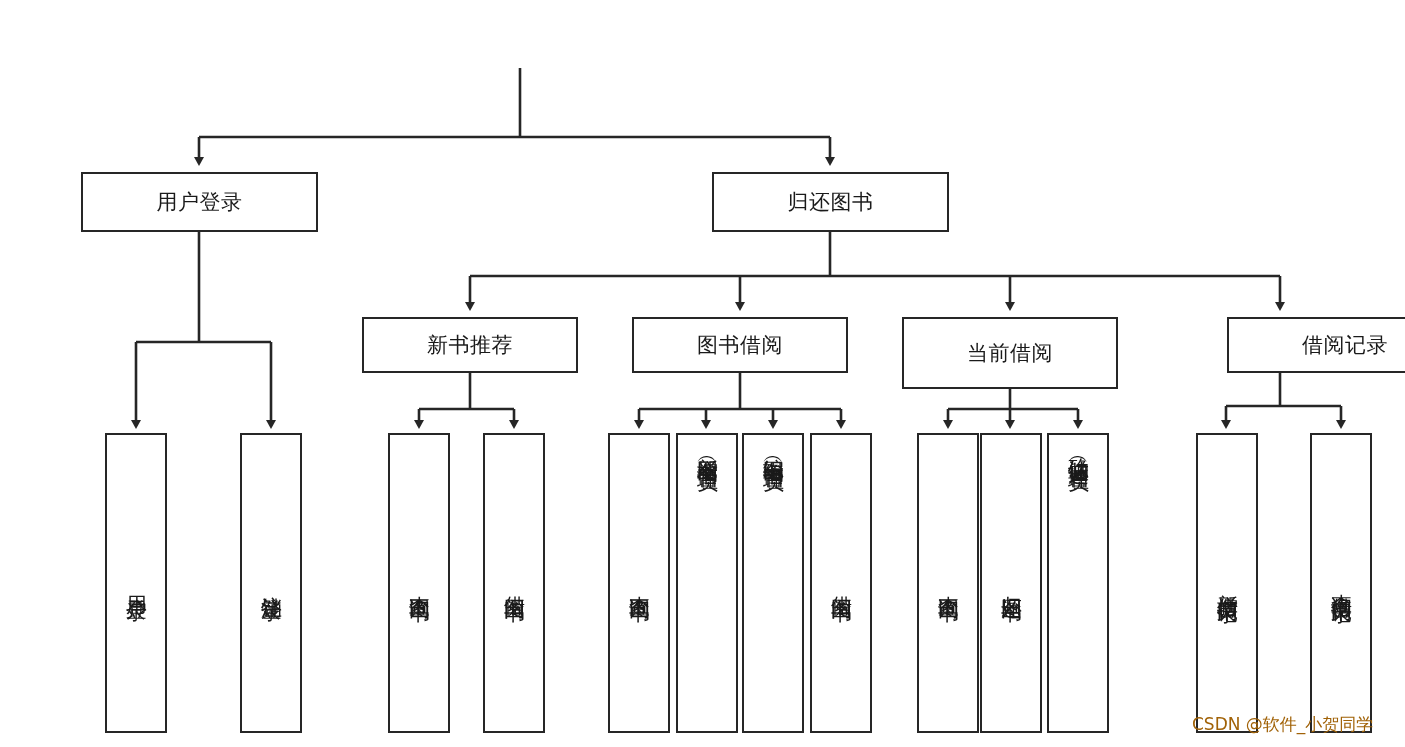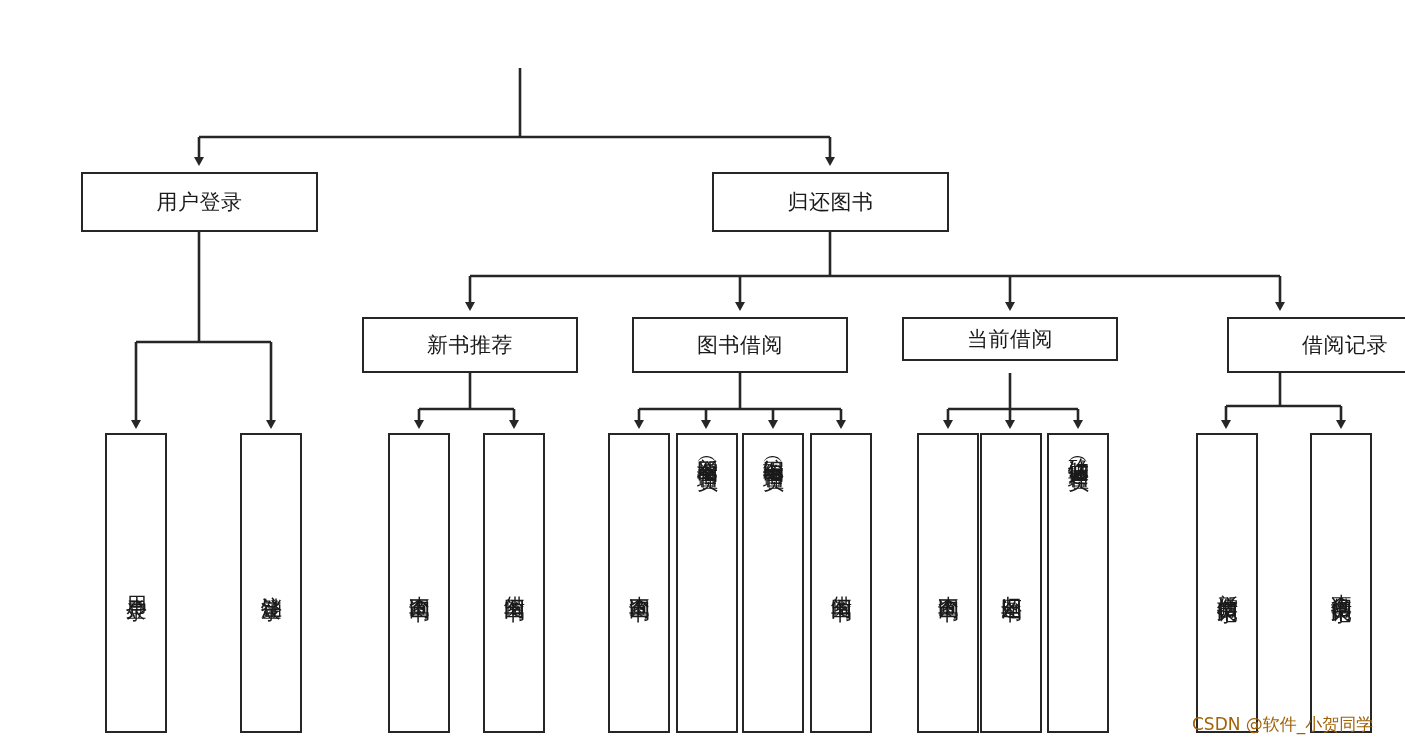--- a/index.html
+++ b/index.html
@@ -140,21 +140,21 @@
   </div>
 
   <div class="node horiz" style="left:632px; top:317px; width:216px; height:56px;">
     <span class="node-label">图书借阅</span>
   </div>
 
   <div class="node horiz" style="left:362px; top:317px; width:216px; height:56px;">
     <span class="node-label">新书推荐</span>
   </div>
 
-  <div class="node horiz" style="left:902px; top:317px; width:216px; height:44px;">
+  <div class="node horiz" style="left:902px; top:317px; width:216px; height:72px;">
     <span class="node-label">当前借阅</span>
   </div>
 
   <div class="node horiz" style="left:1227px; top:317px; width:236px; height:56px;">
     <span class="node-label">借阅记录</span>
   </div>
 
   <div class="node leaf mid" style="left:105px; top:433px; width:62px; height:300px;">
     <span class="node-label">用户登录</span>
   </div>

